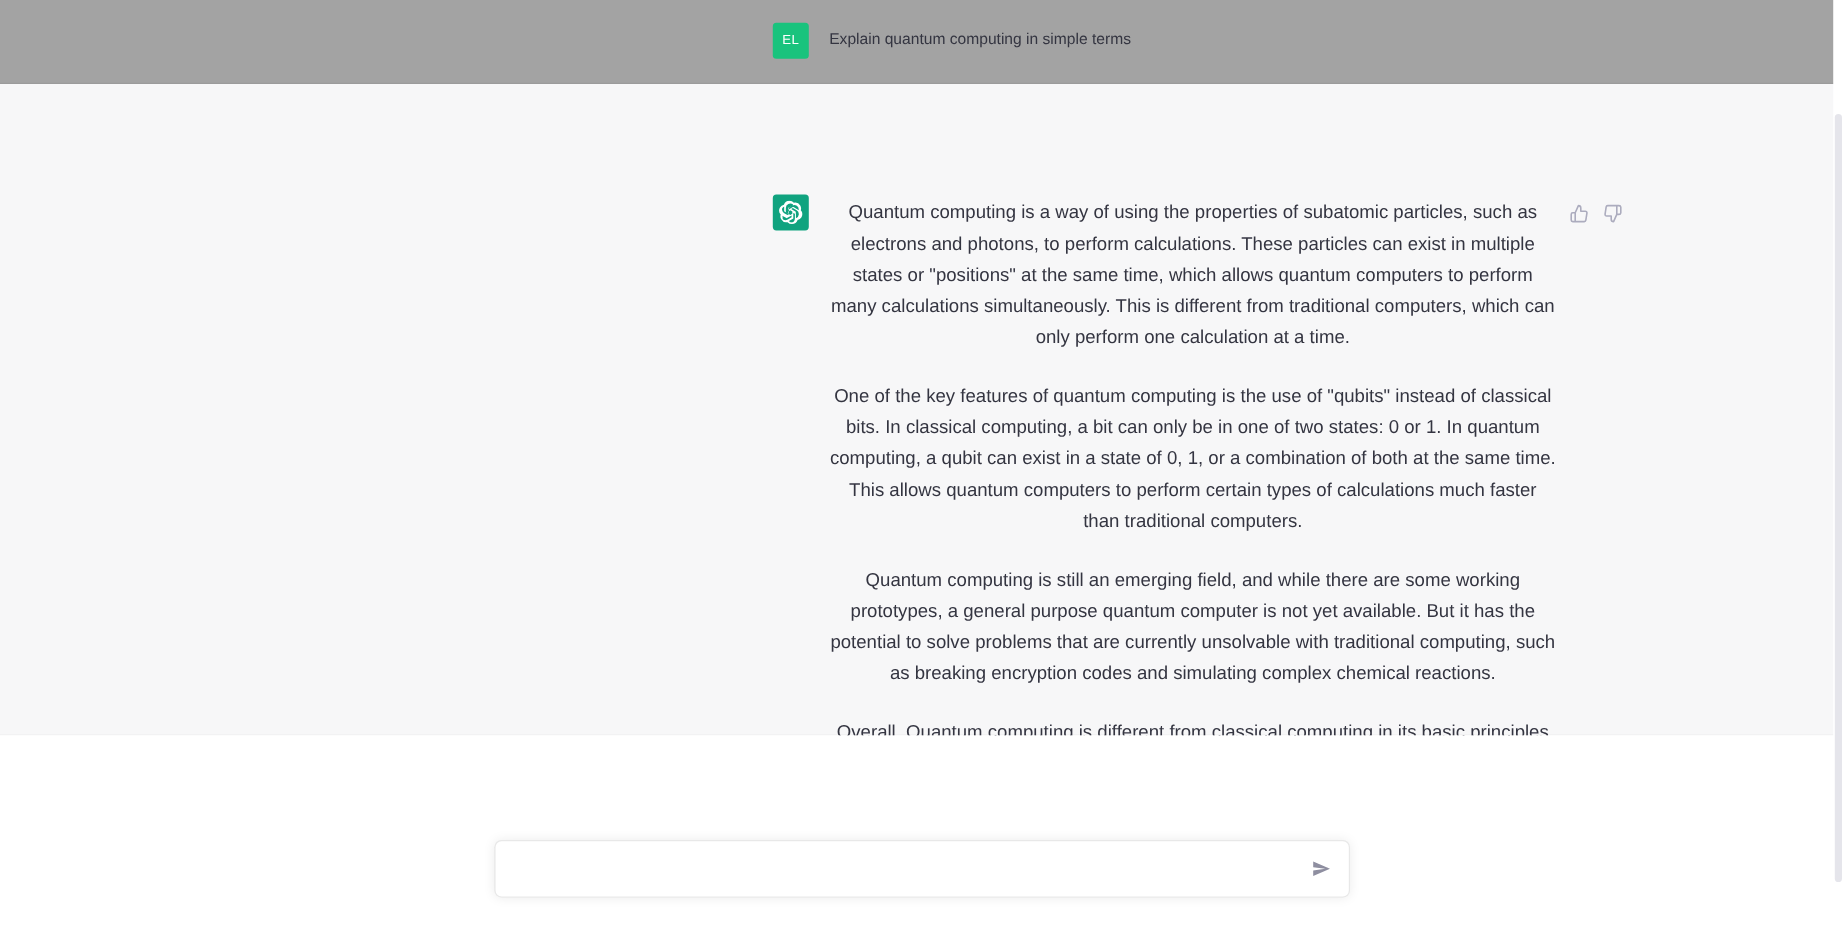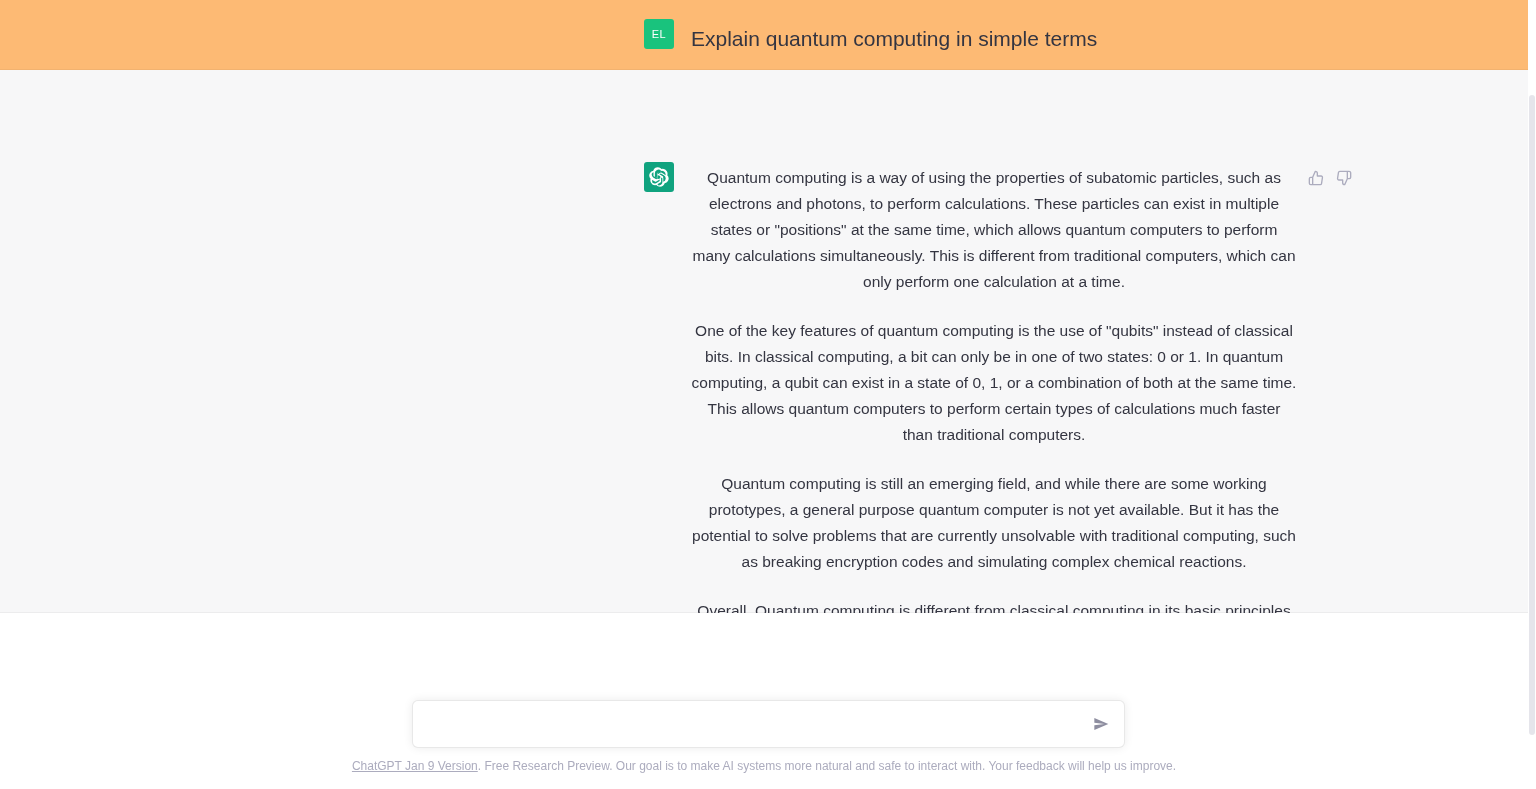--- a/index.html
+++ b/index.html
@@ -29,21 +29,21 @@
     height: 613px;
     overflow: hidden;
   }
 
   .msg-row {
     position: relative;
     width: 100%;
     border-bottom: 1px solid rgba(0,0,0,0.045);
   }
   .msg-row.user {
-    background: #fdba74;
+    background: #a3a3a3;
     height: 70px;
   }
   .msg-row.assistant {
     background: #f7f7f8;
     height: 543px;
   }
 
   .msg-inner {
     position: relative;
     margin: 0 auto;
@@ -82,21 +82,21 @@
 
   .msg-body {
     position: absolute;
     left: 457px;
     width: 606px;
   }
   .msg-row.user .msg-body { top: 24px; }
   .msg-row.assistant .msg-body { top: 95px; text-align: center; }
 
   .user-text {
-    font-size: 21px;
+    font-size: 13px;
     line-height: 1.45;
     color: #343541;
     white-space: nowrap;
   }
 
   .assistant-para {
     font-size: 15.5px;
     line-height: 26px;
     color: #343541;
     margin: 0 0 23px 0;
@@ -275,23 +275,20 @@
       <input class="composer-input" type="text" value="" placeholder="" style="">
       <button class="send-btn">
         <span>
           <svg width="16" height="16" viewBox="0 0 24 24" fill="#8e8ea0" aria-hidden="true">
             <path d="M2.01 21 23 12 2.01 3 2 10l15 2-15 2z"></path>
           </svg>
         </span>
       </button>
     </div>
 
-    <div class="footer-note">
-      <a class="footer-link" href="#">ChatGPT Jan 9 Version</a><span>. Free Research Preview. Our goal is to make AI systems more natural and safe to interact with. Your feedback will help us improve.</span>
-    </div>
 
   </div>
 
   <div class="scrollbar-track">
     <div class="scrollbar-thumb"></div>
   </div>
 
 </div>
 
 </body></html>

